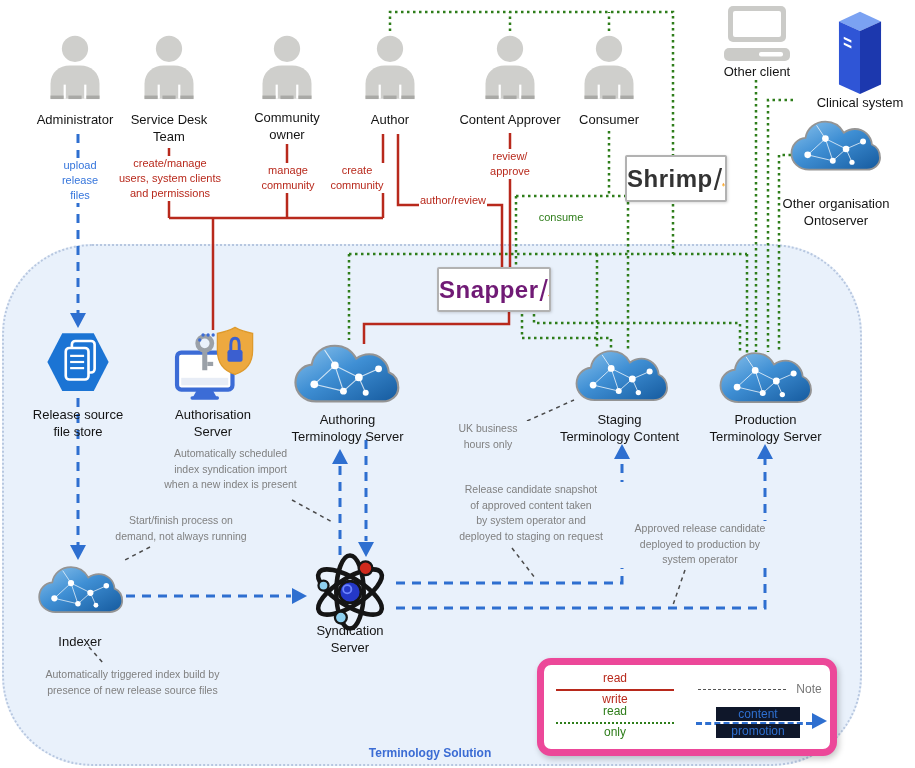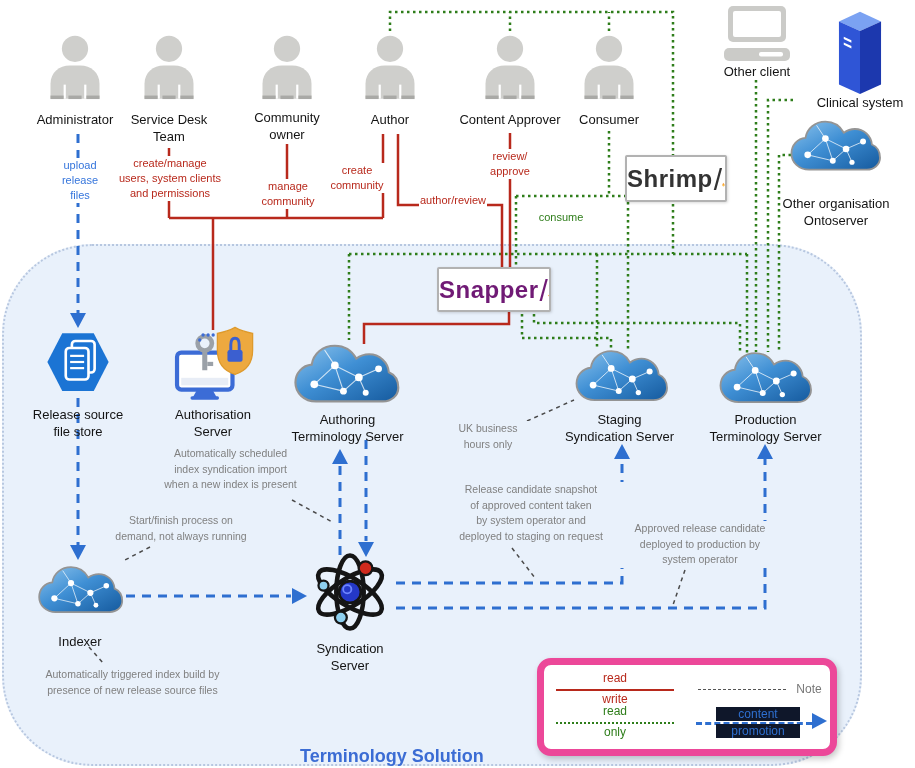--- a/index.html
+++ b/index.html
@@ -38,22 +38,22 @@
   .leg-red{left:12px;top:24px;width:118px;border-top:2.5px solid #b8291c;}
   .leg-green{left:12px;top:57px;width:118px;border-top:2.5px dotted #2e7d1a;}
   .leg-note{left:154px;top:24px;width:88px;border-top:1.6px dashed #555;}
   .leg-blue{left:152px;top:57px;width:116px;border-top:3px dashed #2e6fd0;}
   .leg-arrow{position:absolute;left:268px;top:48px;width:0;height:0;
           border-left:15px solid #2e6fd0;border-top:8px solid transparent;
           border-bottom:8px solid transparent;}
   .legend .lab{position:absolute;font-size:12px;line-height:14px;text-align:center;}
   .legend .red{color:#b8291c;} .legend .green{color:#2e7d1a;}
   .legend .gray{color:#777;} .legend .blue{color:#2e6fd0;background:#0f172a;}
-  .title{position:absolute;left:300px;top:746px;width:260px;
-         font-size:18px;font-weight:bold;color:#3b6cd4;}
+  .title{position:absolute;left:300px;top:746px;width:260px;text-align:center;
+         font-size:12px;font-weight:bold;color:#3b6cd4;}
 </style>
 </head>
 <body>
 
 <div class="canvas">
 
   <svg width="0" height="0" style="position:absolute" aria-hidden="true">
     <defs>
       <linearGradient id="cloudGrad" x1="0" y1="0" x2="1" y2="1">
         <stop offset="0" stop-color="#8cc3ec"></stop>
@@ -272,43 +272,43 @@
 Server</div>
   <svg class="node" style="left:290px;top:338px" width="112" height="72">
       <use href="#sym-cloud"></use>
     </svg>
   <div class="nlabel" style="left:270px;top:412px;width:155px">Authoring
 Terminology Server</div>
   <svg class="node" style="left:572px;top:344px" width="98" height="64">
       <use href="#sym-cloud"></use>
     </svg>
   <div class="nlabel" style="left:542px;top:412px;width:155px">Staging
-Syndication Server</div>
+Terminology Content</div>
   <svg class="node" style="left:716px;top:346px" width="98" height="64">
       <use href="#sym-cloud"></use>
     </svg>
   <div class="nlabel" style="left:688px;top:412px;width:155px">Production
 Terminology Server</div>
   <svg class="node" style="left:35px;top:560px" width="90" height="60">
       <use href="#sym-cloud"></use>
     </svg>
   <div class="nlabel" style="left:20px;top:634px;width:120px">Indexer</div>
   <svg class="node" style="left:308px;top:550px" width="84" height="84">
       <use href="#sym-atom"></use>
     </svg>
-  <div class="nlabel" style="left:290px;top:641px;width:120px">Syndication
+  <div class="nlabel" style="left:290px;top:623px;width:120px">Syndication
 Server</div>
 
   <div class="action act-blue" style="left:50px;top:158px;width:60px">upload
 release
 files</div>
   <div class="action act-red" style="left:104px;top:156px;width:132px">create/manage
 users, system clients
 and permissions</div>
-  <div class="action act-red" style="left:256px;top:179px;width:64px">manage
+  <div class="action act-red" style="left:256px;top:163px;width:64px">manage
 community</div>
   <div class="action act-red" style="left:325px;top:163px;width:64px">create
 community</div>
   <div class="action act-red" style="left:419px;top:193px;width:68px">author/review</div>
   <div class="action act-red" style="left:482px;top:149px;width:56px">review/
 approve</div>
   <div class="action act-green" style="left:536px;top:189px;width:50px">consume</div>
 
   <div class="note" style="left:143px;top:446px;width:175px">Automatically scheduled
 index syndication import

